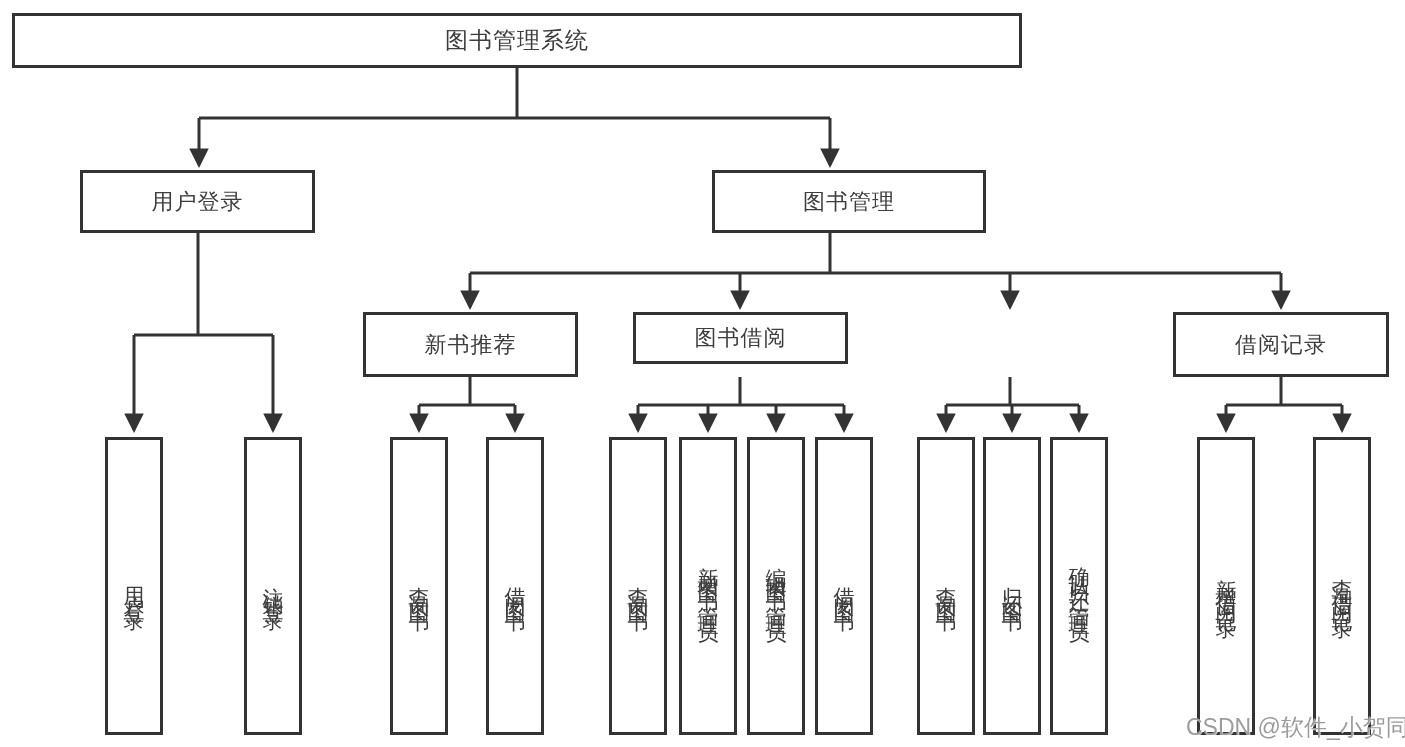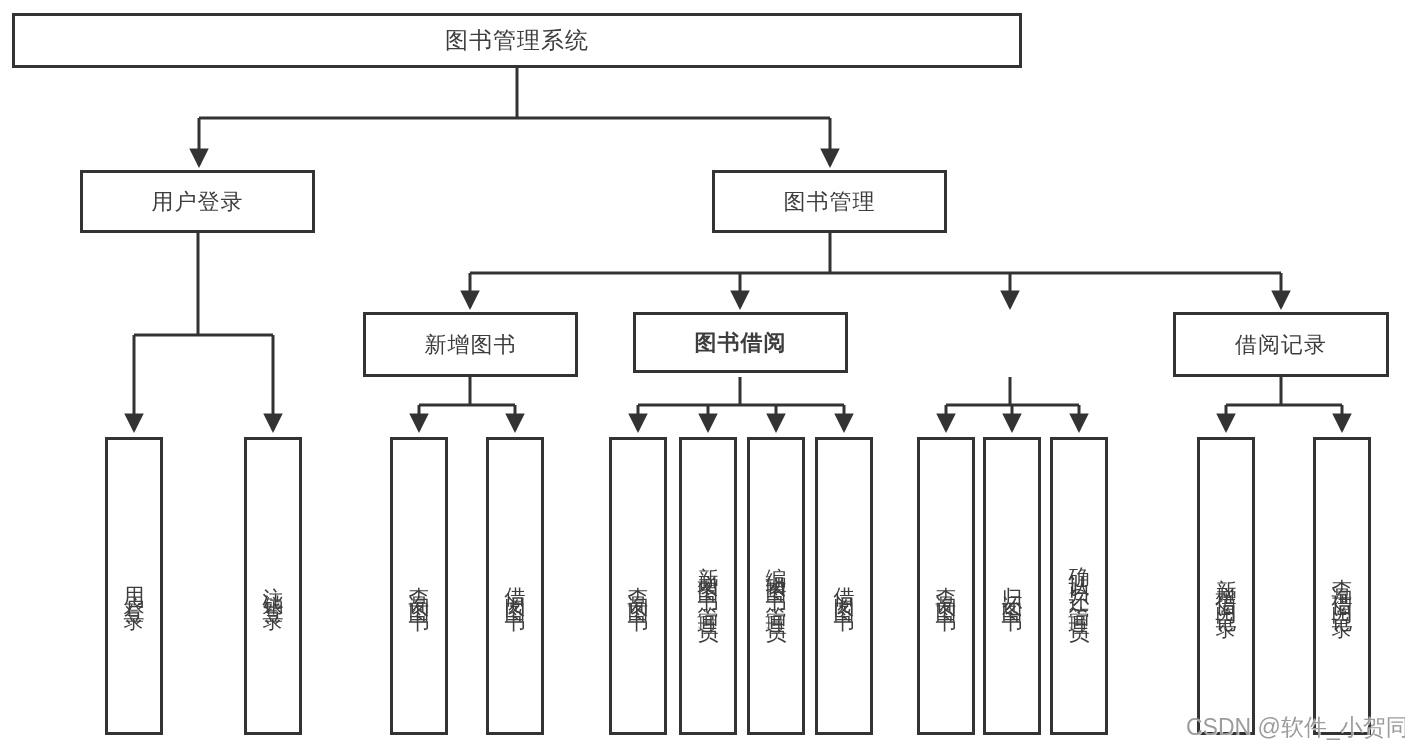--- a/index.html
+++ b/index.html
@@ -112,28 +112,28 @@
     </g>
   </svg>
 
   <div class="box" style="left:12px; top:13px; width:1010px; height:55px;">
     <span class="hlabel root-label">图书管理系统</span>
   </div>
 
   <div class="box" style="left:80px; top:170px; width:235px; height:63px;">
     <span class="hlabel">用户登录</span>
   </div>
-  <div class="box" style="left:712px; top:170px; width:235px; height:63px;">
+  <div class="box" style="left:712px; top:170px; width:274px; height:63px;">
     <span class="hlabel">图书管理</span>
   </div>
 
   <div class="box" style="left:363px; top:312px; width:215px; height:65px;">
-    <span class="hlabel">新增图书</span>
+    <span class="hlabel">新书推荐</span>
   </div>
-  <div class="box" style="left:633px; top:312px; width:215px; height:61px;font-weight:bold;">
+  <div class="box" style="left:633px; top:312px; width:215px; height:52px;">
     <span class="hlabel">图书借阅</span>
   </div>
   <div class="box" style="left:1173px; top:312px; width:216px; height:65px;">
     <span class="hlabel">借阅记录</span>
   </div>
 
   <div class="box leaf" style="left:105px;">
     <span class="vtext">用户登录</span>
   </div>
   <div class="box leaf" style="left:244px;">

